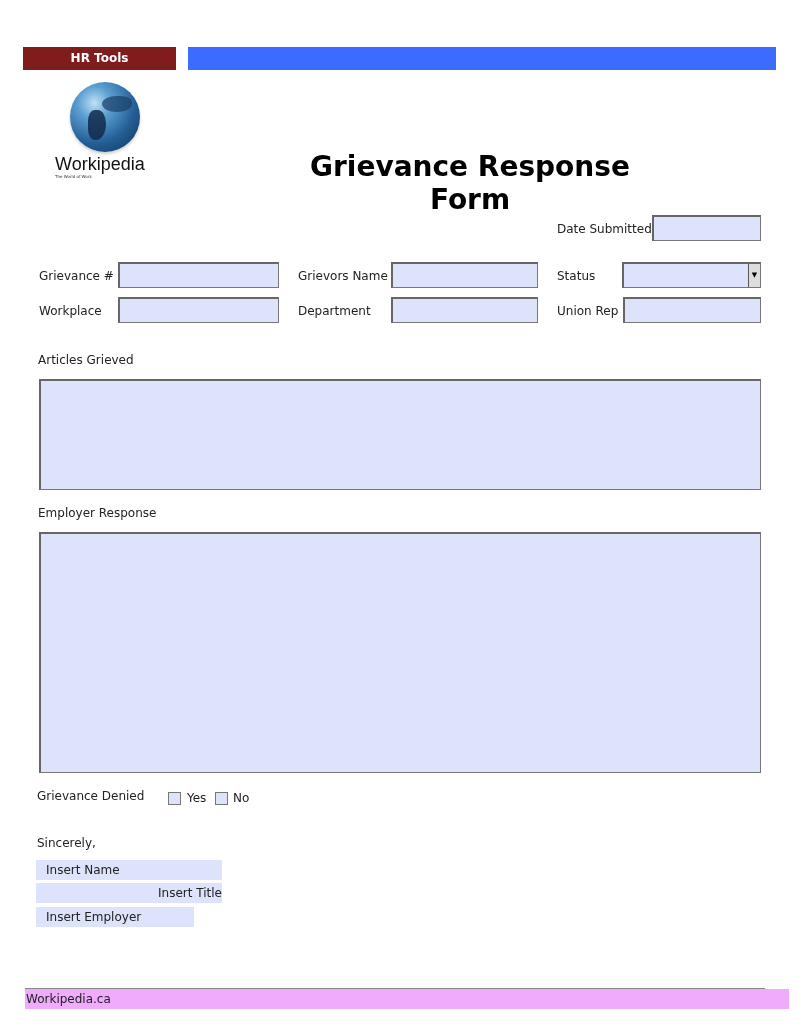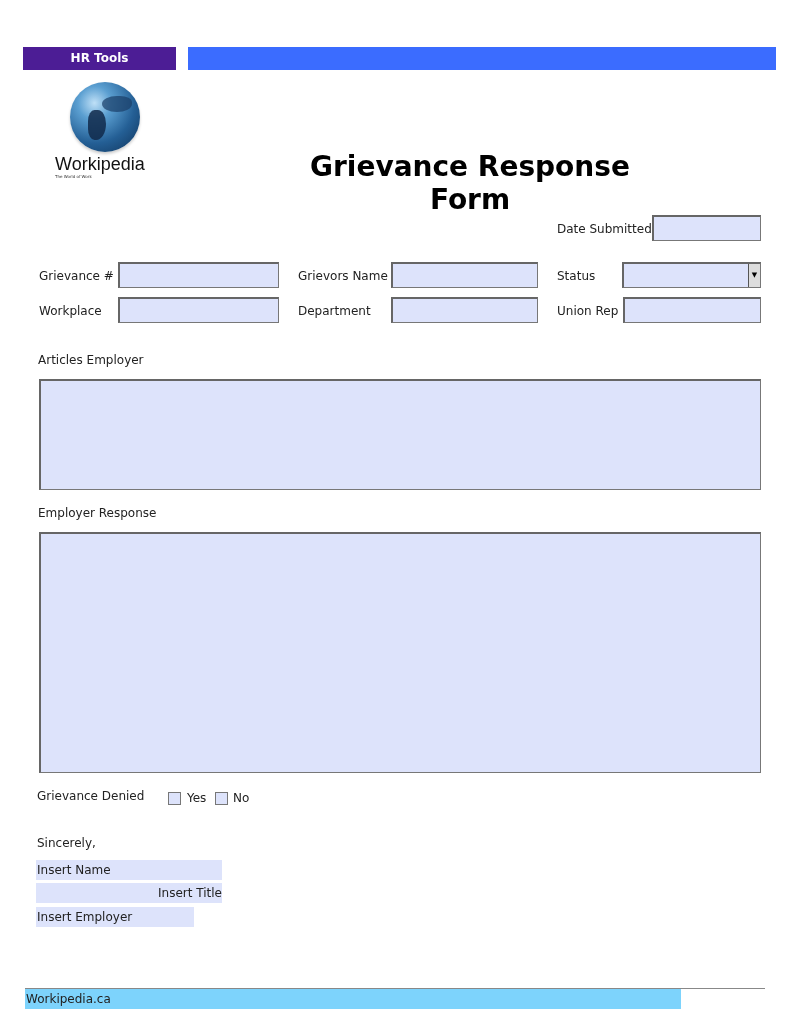--- a/index.html
+++ b/index.html
@@ -1,40 +1,40 @@
 <!DOCTYPE html>
 <html><head>
 <meta charset="utf-8">
 <style>
   html, body { margin:0; padding:0; background:#ffffff; }
   body { width:800px; height:1035px; position:relative; overflow:hidden;
          font-family:"DejaVu Sans", "Liberation Sans", sans-serif; color:#222; }
   .abs { position:absolute; }
-  .topbar-left { left:23px; top:47px; width:153px; height:23px; background:#4c1d95;
+  .topbar-left { left:23px; top:47px; width:153px; height:23px; background:#7f1d1d;
                  color:#fff; font-weight:bold; font-size:12px; text-align:center; line-height:23px; }
   .topbar-right { left:188px; top:47px; width:588px; height:23px; background:#3b6cff; }
   .logo { left:55px; top:82px; width:100px; height:110px; }
   .globe { width:70px; height:70px; border-radius:50%; margin:0 auto;
            background:radial-gradient(circle at 35% 30%, #bfe0f7 0%, #5b9fd1 25%, #245f95 60%, #0e3157 100%);
            position:relative; overflow:hidden; box-shadow:0 2px 3px rgba(0,0,0,0.2); }
   .globe .land1 { position:absolute; left:18px; top:28px; width:18px; height:30px; background:#10294a;
                   border-radius:40% 50% 60% 40%; opacity:0.85; }
   .globe .land2 { position:absolute; left:32px; top:14px; width:30px; height:16px; background:#1a3d66;
                   border-radius:50% 40% 50% 50%; opacity:0.7; }
   .logo-text { font-family:"Liberation Sans", sans-serif; font-size:18px; color:#111; margin-top:2px; line-height:20px; }
   .logo-tag { font-size:4px; color:#333; line-height:6px; }
   .title { left:300px; top:150px; width:340px; text-align:center; font-size:28px; font-weight:bold; color:#000; }
   .label { font-size:12px; color:#222; }
   .field { background:#dde3fb; border:1px solid #777; border-top:2px solid #666; border-left:2px solid #666; box-sizing:border-box; }
   .select-btn { position:absolute; right:0; top:0; width:12px; height:100%; background:#ddd; border-left:1px solid #555;
                 box-sizing:border-box; font-size:7px; text-align:center; line-height:22px; color:#000; }
   .checkbox { width:13px; height:13px; background:#dde3fb; border:1px solid #777; box-sizing:border-box; }
-  .sig { background:#dde3fb; font-size:12px; line-height:20px; padding-left:1px; box-sizing:border-box; }
+  .sig { background:#dde3fb; font-size:12px; line-height:20px; padding-left:10px; box-sizing:border-box; }
   .footer-line { left:25px; top:988px; width:740px; height:1px; background:#888; }
-  .footer { left:25px; top:989px; width:656px; height:20px; background:#7dd3fc; font-size:12px; line-height:20px; padding-left:1px; box-sizing:border-box; }
+  .footer { left:25px; top:989px; width:764px; height:20px; background:#f0abfc; font-size:12px; line-height:20px; padding-left:1px; box-sizing:border-box; }
 </style>
 </head>
 <body>
 
 <div class="abs topbar-left">HR Tools</div>
 <div class="abs topbar-right"></div>
 
 <div class="abs logo">
   <div class="globe">
     <div class="land1"></div>
@@ -62,21 +62,21 @@
 
 <div class="abs label" style="left:39px; top:304px;">Workplace</div>
 <div class="abs field" style="left:118px; top:297px; width:161px; height:26px;"></div>
 
 <div class="abs label" style="left:298px; top:304px;">Department</div>
 <div class="abs field" style="left:391px; top:297px; width:147px; height:26px;"></div>
 
 <div class="abs label" style="left:557px; top:304px;">Union Rep</div>
 <div class="abs field" style="left:623px; top:297px; width:138px; height:26px;"></div>
 
-<div class="abs label" style="left:38px; top:353px;">Articles Employer</div>
+<div class="abs label" style="left:38px; top:353px;">Articles Grieved</div>
 <div class="abs field" style="left:39px; top:379px; width:722px; height:111px;"></div>
 
 <div class="abs label" style="left:38px; top:506px;">Employer Response</div>
 <div class="abs field" style="left:39px; top:532px; width:722px; height:241px;"></div>
 
 <div class="abs label" style="left:37px; top:789px;">Grievance Denied</div>
 <div class="abs checkbox" style="left:168px; top:792px;"></div>
 <div class="abs label" style="left:187px; top:791px;">Yes</div>
 <div class="abs checkbox" style="left:215px; top:792px;"></div>
 <div class="abs label" style="left:233px; top:791px;">No</div>

